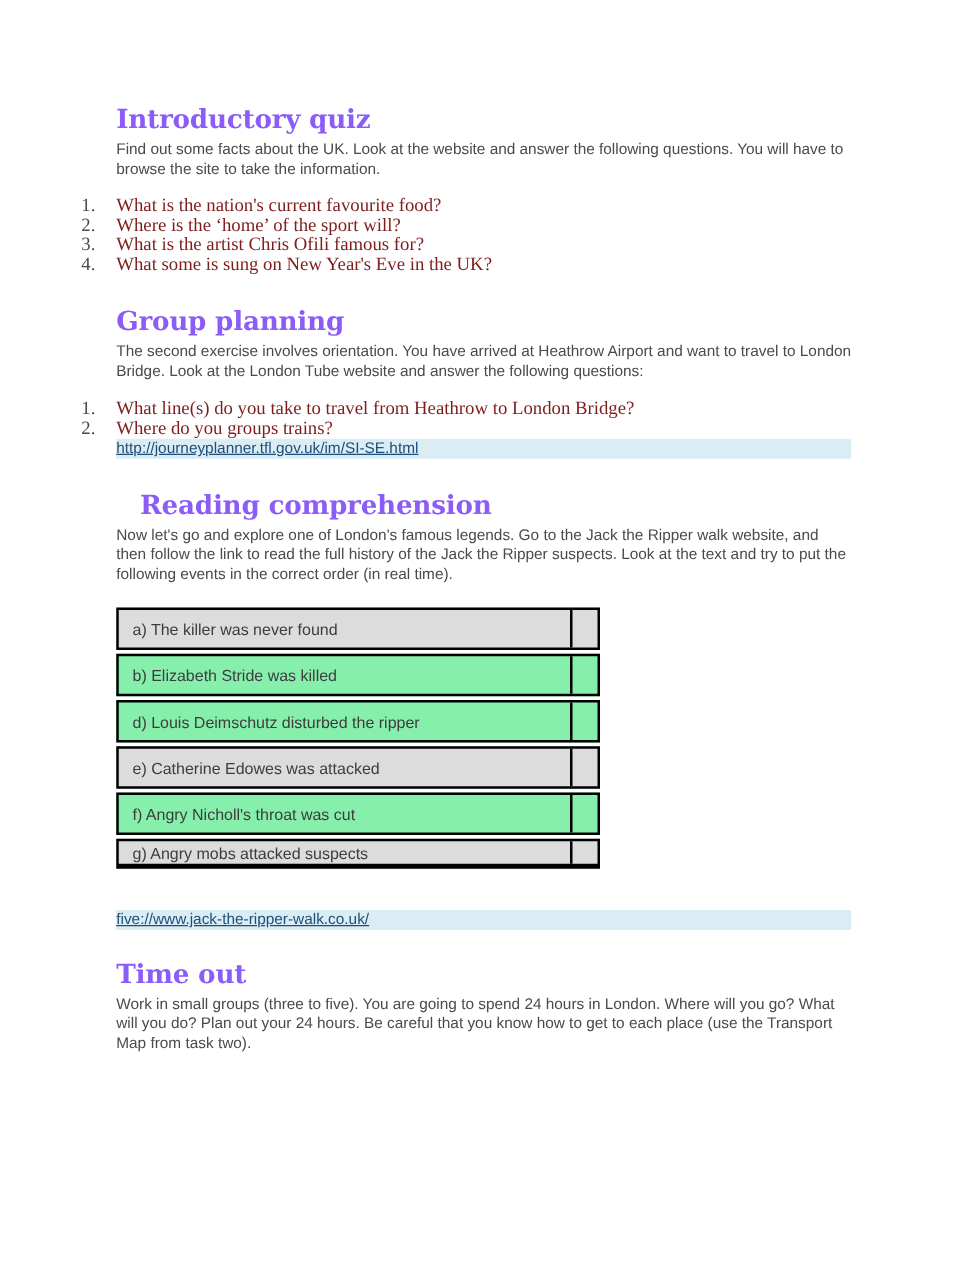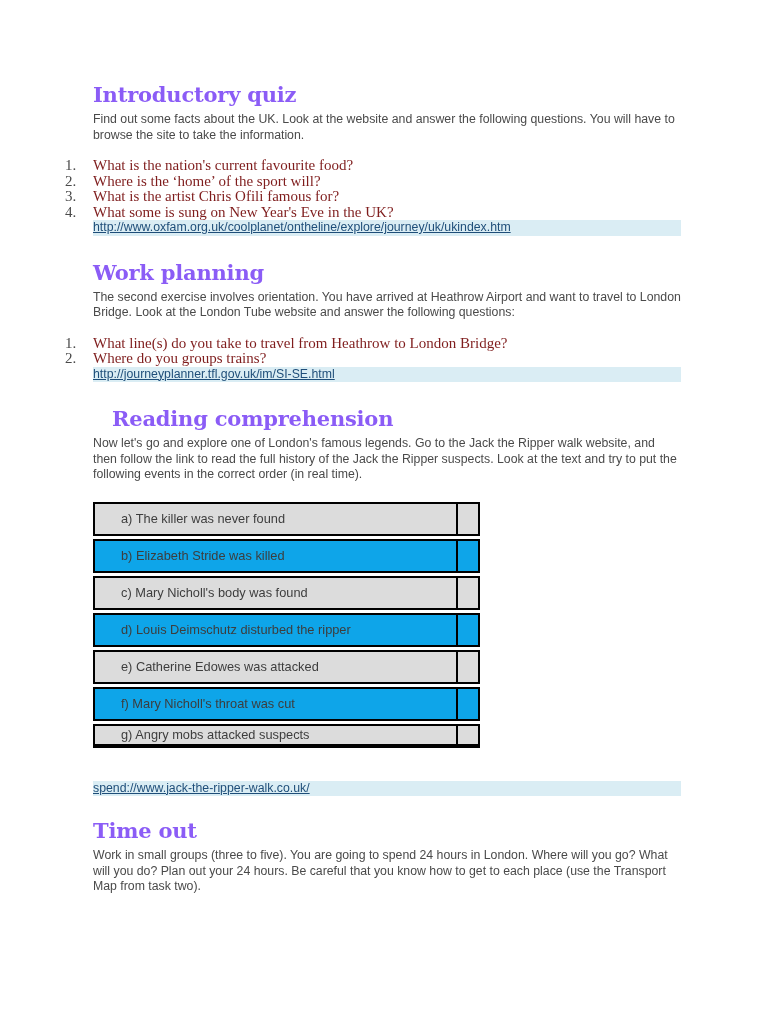--- a/index.html
+++ b/index.html
@@ -70,92 +70,87 @@
   .events-table {
     margin-top:19px;
     width:387px;
   }
   .event-row {
     display:flex;
     align-items:stretch;
     height:34px;
     border:2px solid #000000;
     margin-bottom:3px;
-    background:#0ea5e9;
+    background:#86efac;
   }
   .event-row.shaded { background:#dcdcdc; }
   .event-row.last { border-bottom-width:4px; height:24px; }
   .event-label {
     flex:1;
     display:flex;
     align-items:center;
-    padding-left:26px;
+    padding-left:11px;
     font-size:12.8px;
     color:#3d3d3d;
     border-right:2px solid #000000;
   }
   .event-answer { width:20px; }
 </style>
 </head>
 <body>
 
 <div class="page">
   <div class="content">
 
     <div class="heading">Introductory quiz</div>
     <p class="body-par">Find out some facts about the UK. Look at the website and answer the following questions. You will have to browse the site to take the information.</p>
     <ol class="qlist">
       <li>What is the nation's current favourite food?</li>
       <li>Where is the ‘home’ of the sport will?</li>
       <li>What is the artist Chris Ofili famous for?</li>
       <li>What some is sung on New Year's Eve in the UK?</li>
     </ol>
-    <a class="doc-link">http://www.oxfam.org.uk/coolplanet/ontheline/explore/journey/uk/ukindex.htm</a>
 
-    <div class="heading mt-group">Work planning</div>
+    <div class="heading mt-group">Group planning</div>
     <p class="body-par">The second exercise involves orientation. You have arrived at Heathrow Airport and want to travel to London Bridge. Look at the London Tube website and answer the following questions:</p>
     <ol class="qlist">
       <li>What line(s) do you take to travel from Heathrow to London Bridge?</li>
       <li>Where do you groups trains?</li>
     </ol>
     <a class="doc-link">http://journeyplanner.tfl.gov.uk/im/SI-SE.html</a>
 
     <div class="heading mt-reading">Reading comprehension</div>
     <p class="body-par">Now let's go and explore one of London's famous legends. Go to the Jack the Ripper walk website, and then follow the link to read the full history of the Jack the Ripper suspects. Look at the text and try to put the following events in the correct order (in real time).</p>
 
     <div class="events-table">
       <div class="event-row shaded">
         <div class="event-label">a) The killer was never found</div>
         <div class="event-answer"></div>
       </div>
       <div class="event-row">
         <div class="event-label">b) Elizabeth Stride was killed</div>
         <div class="event-answer"></div>
       </div>
-      <div class="event-row shaded">
-        <div class="event-label">c) Mary Nicholl's body was found</div>
-        <div class="event-answer"></div>
-      </div>
       <div class="event-row">
         <div class="event-label">d) Louis Deimschutz disturbed the ripper</div>
         <div class="event-answer"></div>
       </div>
       <div class="event-row shaded">
         <div class="event-label">e) Catherine Edowes was attacked</div>
         <div class="event-answer"></div>
       </div>
       <div class="event-row">
-        <div class="event-label">f) Mary Nicholl's throat was cut</div>
+        <div class="event-label">f) Angry Nicholl's throat was cut</div>
         <div class="event-answer"></div>
       </div>
       <div class="event-row shaded last">
         <div class="event-label">g) Angry mobs attacked suspects</div>
         <div class="event-answer"></div>
       </div>
     </div>
 
-    <a class="doc-link standalone">spend://www.jack-the-ripper-walk.co.uk/</a>
+    <a class="doc-link standalone">five://www.jack-the-ripper-walk.co.uk/</a>
 
     <div class="heading mt-timeout">Time out</div>
     <p class="body-par">Work in small groups (three to five). You are going to spend 24 hours in London. Where will you go? What will you do? Plan out your 24 hours. Be careful that you know how to get to each place (use the Transport Map from task two).</p>
 
   </div>
 </div>
 
 </body></html>

